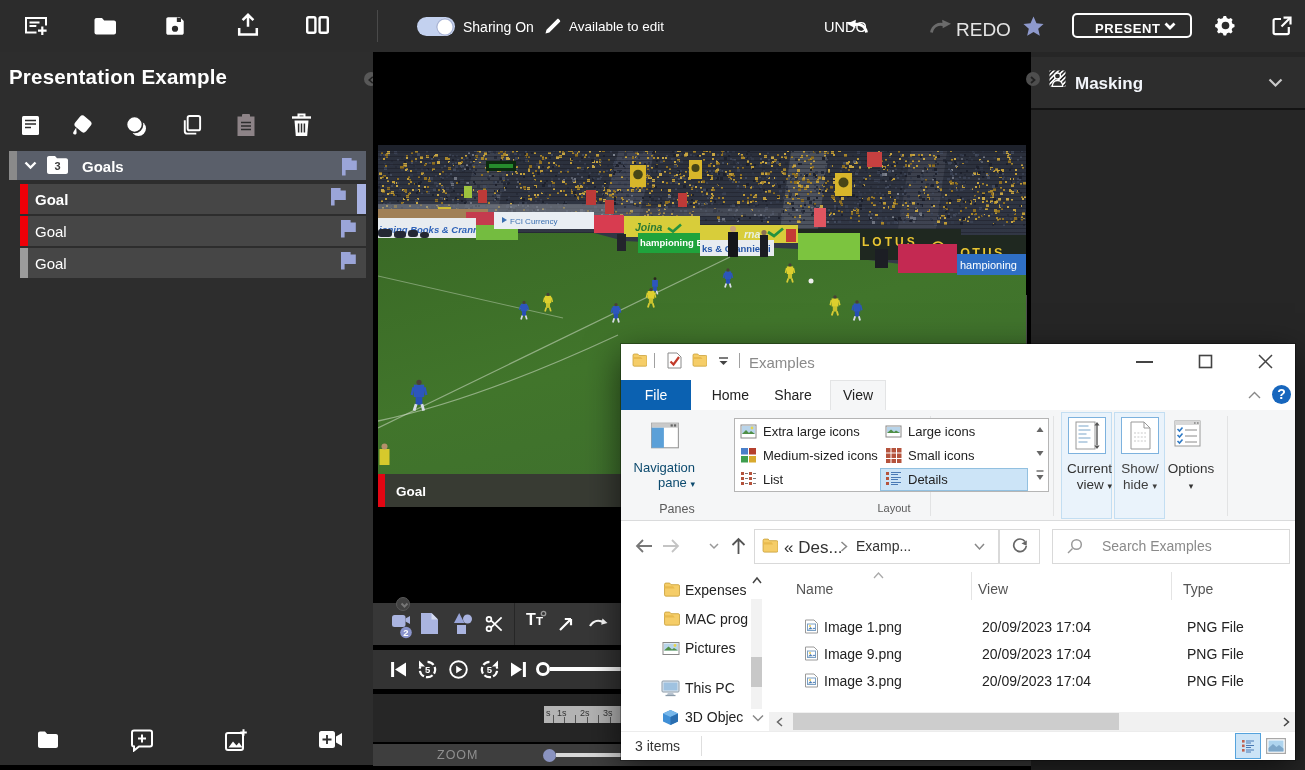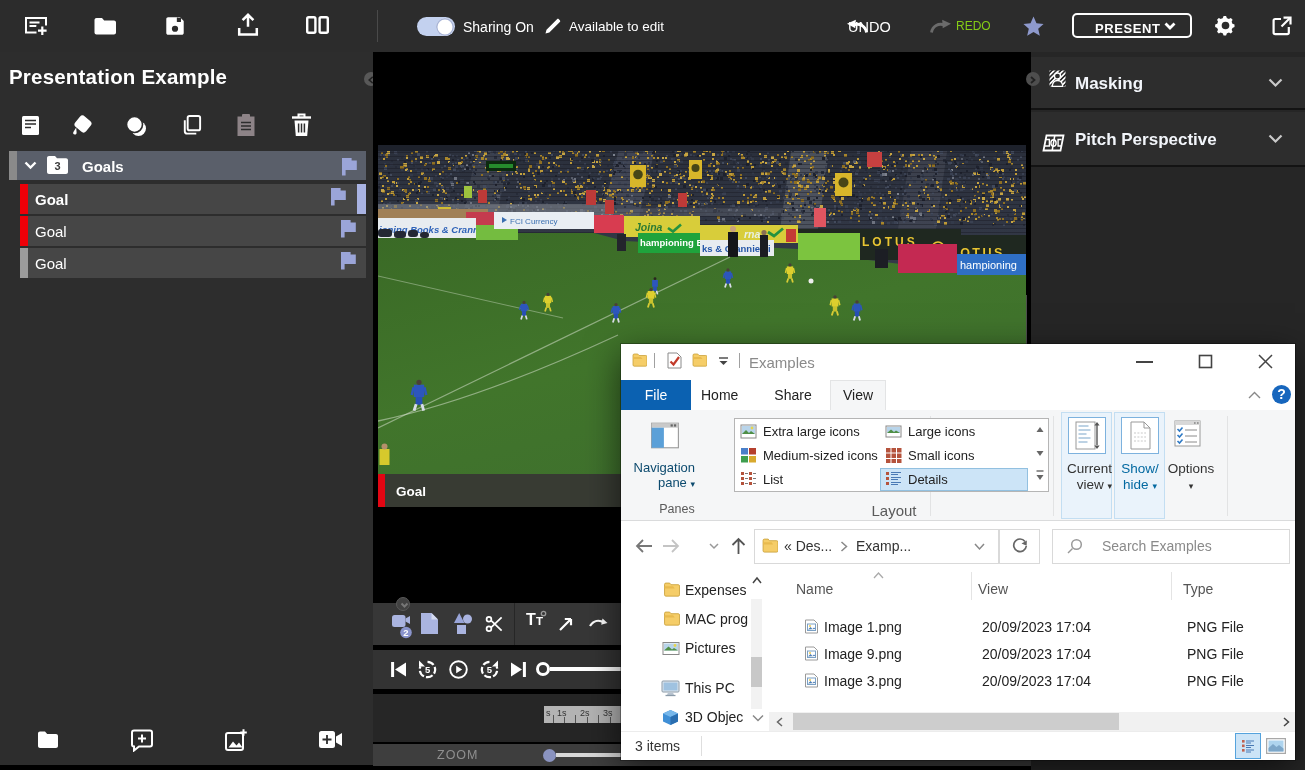--- a/index.html
+++ b/index.html
@@ -51,28 +51,28 @@
  <div class="abs" style="left:436px;top:17.5px;width:18px;height:18px;border-radius:50%;background:#fff;box-shadow:0 0 0 1.5px #aab6d8 inset"></div>
  <div class="abs" style="left:463px;top:19px;font-size:14px">Sharing On</div>
  <svg class="ic" style="left:543px;top:16px" width="20" height="20" viewBox="0 0 24 24">
       <path d="M3 21l1.2-4.6L16.8 3.8c.6-.6 1.6-.6 2.2 0l1.2 1.2c.6.6.6 1.6 0 2.2L7.6 19.8z" fill="#fff"></path>
     </svg>
  <div class="abs" style="left:569px;top:19px;font-size:13.5px">Available to edit</div>
  <svg class="ic" style="left:844px;top:17px" width="25" height="18" viewBox="0 0 25 18">
       <path d="M22.5 15.5C21.5 9 15.5 5.8 9.5 8" fill="none" stroke="#fff" stroke-width="2.8"></path>
       <path d="M11.8 2.8L3 6.8l8.3 4.4z" fill="#fff"></path>
     </svg>
- <div class="abs" style="left:848px;top:19px;font-size:14.5px">UNDO</div>
+ <div class="abs" style="left:824px;top:19px;font-size:14.5px">UNDO</div>
  <svg class="ic" style="left:929px;top:17px" width="25" height="18" viewBox="0 0 25 18">
       <g transform="scale(-1,1) translate(-25,0)">
         <path d="M22.5 15.5C21.5 9 15.5 5.8 9.5 8" fill="none" stroke="#6b6b6b" stroke-width="2.8"></path>
         <path d="M11.8 2.8L3 6.8l8.3 4.4z" fill="#6b6b6b"></path>
       </g>
     </svg>
- <div class="abs" style="left:956px;top:19px;font-size:12px;color:#84cc16">REDO</div>
+ <div class="abs" style="left:956px;top:19px;font-size:19px;color:#e5e5e5">REDO</div>
  <svg class="ic" style="left:1022px;top:15px" width="23" height="23" viewBox="0 0 24 24">
       <path d="M12 1.5l3.1 7.1 7.4.7-5.6 5 1.7 7.4L12 17.8l-6.6 3.9 1.7-7.4-5.6-5 7.4-.7z" fill="#8e99cc"></path>
     </svg>
  <div id="present">
       <span style="position:absolute;left:21px;top:3px;letter-spacing:.6px">PRESENT</span>
       <svg style="position:absolute;right:14px;top:6.5px" width="12" height="9" viewBox="0 0 12 9">
         <path d="M1.5 1.5l4.5 4.5 4.5-4.5" fill="none" stroke="#fff" stroke-width="2.8"></path>
       </svg>
     </div>
  <svg class="ic" style="left:1214px;top:14px" width="23" height="23" viewBox="0 0 24 24">
@@ -3489,32 +3489,20 @@
         </defs>
    <rect x="0.5" y="0.5" width="16" height="16" fill="url(#hat)"></rect>
    <circle cx="8.5" cy="6" r="3" fill="#2d2d2d" stroke="#fff" stroke-width="1.3"></circle>
         <path d="M3.2 16.5c.3-4 2.5-6 5.3-6s5 2 5.3 6z" fill="#2d2d2d" stroke="#fff" stroke-width="1.3"></path>
   </svg>
   <span style="position:absolute;left:44px;top:17px">Masking</span>
   <svg class="rchev" width="15" height="10" viewBox="0 0 15 10">
         <path d="M1.5 1.5l6 6 6-6" fill="none" stroke="#c9c9c9" stroke-width="2.2"></path>
       </svg>
  </div>
- <div class="rrow" style="top:60px;height:55px">
-  <svg class="abs" style="left:11px;top:22px" width="23" height="18" viewBox="0 0 23 18">
-   <path d="M4.5 1.5h17l-3 15h-17z" fill="none" stroke="#fff" stroke-width="1.8"></path>
-   <path d="M12.8 1.5l-2.6 15" stroke="#fff" stroke-width="1.5"></path>
-   <ellipse cx="11.5" cy="9" rx="2.6" ry="3.2" fill="none" stroke="#fff" stroke-width="1.4"></ellipse>
-   <path d="M4 5.5h3.4v6.5H2.8M19.5 5.5h-3.4v6.5h2.9" fill="none" stroke="#fff" stroke-width="1.4"></path>
-  </svg>
-  <span style="position:absolute;left:44px;top:18px">Pitch Perspective</span>
-  <svg class="rchev" width="15" height="10" viewBox="0 0 15 10">
-        <path d="M1.5 1.5l6 6 6-6" fill="none" stroke="#c9c9c9" stroke-width="2.2"></path>
-      </svg>
- </div>
  <div class="abs" style="left:-5px;top:20px;width:14px;height:14px;border-radius:50%;background:#4e4e4e"></div>
  <svg class="abs" style="left:-2px;top:23.5px" width="8" height="8" viewBox="0 0 8 8">
       <path d="M2 1l3.5 3L2 7" fill="none" stroke="#222" stroke-width="1.8"></path>
     </svg>
 </div>
 <div class="abs" id="exp">
 
  <svg class="abs" style="left:11px;top:9px" width="15" height="14" viewBox="0 0 15 14">
       <path d="M1 2.2c0-.7.5-1.2 1.2-1.2h3.6l1.2 1.5h6.8c.7 0 1.2.5 1.2 1.2V12c0 .7-.5 1.2-1.2 1.2H2.2c-.7 0-1.2-.5-1.2-1.2z" fill="#f5cd68" stroke="#caa23c" stroke-width=".8"></path>
       <path d="M1 4h8l1.5 2H1z" fill="#e8ba4e"></path>
@@ -3537,21 +3525,21 @@
  <div class="abs" style="left:515px;top:17px;width:17px;height:2px;background:#444"></div>
  <svg class="abs" style="left:577px;top:10px" width="15" height="15" viewBox="0 0 15 15">
       <rect x="1.5" y="1.5" width="12" height="12" fill="none" stroke="#444" stroke-width="1.6"></rect>
     </svg>
  <svg class="abs" style="left:636px;top:9px" width="17" height="17" viewBox="0 0 17 17">
       <path d="M2 2l13 13M15 2L2 15" stroke="#444" stroke-width="1.5"></path>
     </svg>
 
  <div class="abs" style="left:0;top:36px;width:674px;height:30px;background:#fff"></div>
  <div class="abs" style="left:0;top:36px;width:70px;height:30px;background:#0b61b1;color:#fff;font-size:14px;text-align:center;line-height:30px">File</div>
- <div class="abs" style="left:80px;top:36px;width:48px;font-size:14px;text-align:left;line-height:30px;color:#222">Home</div>
+ <div class="abs" style="left:80px;top:36px;width:48px;font-size:14px;text-align:right;line-height:30px;color:#222">Home</div>
  <div class="abs" style="left:148px;top:36px;width:48px;font-size:14px;text-align:center;line-height:30px;color:#222">Share</div>
  <div class="abs" style="left:209px;top:36px;width:56px;height:30px;background:#f5f6f7;border:1px solid #e3e4e5;border-bottom:none;font-size:14px;text-align:center;line-height:29px;color:#222">View</div>
  <svg class="abs" style="left:627px;top:47px" width="13" height="8" viewBox="0 0 13 8">
       <path d="M1 7l5.5-5.5L12 7" fill="none" stroke="#888" stroke-width="1.4"></path>
     </svg>
  <div class="abs" style="left:651px;top:41px;width:19px;height:19px;border-radius:50%;background:#1766bd;color:#fff;font-size:14px;font-weight:bold;text-align:center;line-height:19px">?</div>
 
  <div class="abs" style="left:0;top:66px;width:674px;height:111px;background:#f5f6f7;border-bottom:1px solid #dadbdc"></div>
 
  <svg class="abs" style="left:29px;top:77px" width="30" height="29" viewBox="0 0 26 26">
@@ -3671,43 +3659,43 @@
       <rect x="20" y="3.2" width="1.6" height="1.6" fill="#888"></rect>
       <rect x="23" y="3.2" width="1.6" height="1.6" fill="#888"></rect>
       <g stroke="#2f7ac5" stroke-width="1.6" fill="none">
         <path d="M3.5 10l2 2 3-3.5M3.5 16l2 2 3-3.5M3.5 22l2 2 3-3.5"></path>
       </g>
       <g stroke="#8a8a8a">
         <path d="M11 11h12M11 17h12M11 23h12"></path>
       </g>
     </svg>
  <div class="abs" style="left:441px;top:117px;width:50px;text-align:right;font-size:13.5px;color:#333;line-height:16px">Current<br>view <span style="font-size:9px">▾</span></div>
- <div class="abs" style="left:494px;top:117px;width:50px;text-align:center;font-size:13.5px;color:#0369a1;line-height:16px">Show/<br>hide <span style="font-size:9px">▾</span></div>
+ <div class="abs" style="left:494px;top:117px;width:50px;text-align:center;font-size:13.5px;color:#404040;line-height:16px">Show/<br>hide <span style="font-size:9px">▾</span></div>
  <div class="abs" style="left:545px;top:117px;width:50px;text-align:center;font-size:13.5px;color:#333;line-height:16px">Options<br><span style="font-size:9px">▾</span></div>
  <div class="abs" style="left:26px;top:158px;width:60px;text-align:center;font-size:12.5px;color:#5a5a5a">Panes</div>
- <div class="abs" style="left:243px;top:158px;width:60px;text-align:center;font-size:15px;color:#5a5a5a">Layout</div>
+ <div class="abs" style="left:243px;top:158px;width:60px;text-align:center;font-size:11px;color:#5a5a5a">Layout</div>
 
  <svg class="abs" style="left:13px;top:194px" width="19" height="16" viewBox="0 0 19 16">
       <path d="M18 8H3M9 2L3 8l6 6" fill="none" stroke="#777" stroke-width="1.8"></path>
     </svg>
  <svg class="abs" style="left:41px;top:194px" width="19" height="16" viewBox="0 0 19 16">
       <path d="M1 8h15M10 2l6 6-6 6" fill="none" stroke="#c4c4c4" stroke-width="1.8"></path>
     </svg>
  <svg class="abs" style="left:88px;top:199px" width="10" height="7" viewBox="0 0 10 7">
       <path d="M1 1l4 4 4-4" fill="none" stroke="#999" stroke-width="1.5"></path>
     </svg>
  <svg class="abs" style="left:110px;top:193px" width="15" height="18" viewBox="0 0 15 18">
       <path d="M7.5 17V2M1.5 8l6-6 6 6" fill="none" stroke="#555" stroke-width="1.8"></path>
     </svg>
  <div class="abs" style="left:133px;top:185px;width:245px;height:35px;background:#fff;border:1px solid #d9d9d9"></div>
  <svg class="abs" style="left:141px;top:194px" width="16" height="15" viewBox="0 0 15 14">
       <path d="M1 2.2c0-.7.5-1.2 1.2-1.2h3.6l1.2 1.5h6.8c.7 0 1.2.5 1.2 1.2V12c0 .7-.5 1.2-1.2 1.2H2.2c-.7 0-1.2-.5-1.2-1.2z" fill="#f5cd68" stroke="#caa23c" stroke-width=".8"></path>
       <path d="M1 4h8l1.5 2H1z" fill="#e8ba4e"></path>
     </svg>
- <div class="abs" style="left:163px;top:194px;font-size:14px;color:#333">« Des...</div>
+ <div class="abs" style="left:163px;top:194px;font-size:17px;color:#333">« Des...</div>
  <svg class="abs" style="left:219px;top:197px" width="8" height="11" viewBox="0 0 8 11">
       <path d="M1.5 1l5 4.5-5 4.5" fill="none" stroke="#888" stroke-width="1.5"></path>
     </svg>
  <div class="abs" style="left:235px;top:194px;font-size:14px;color:#333">Examp...</div>
  <svg class="abs" style="left:353px;top:199px" width="11" height="8" viewBox="0 0 11 8">
       <path d="M1 1l4.5 5L10 1" fill="none" stroke="#888" stroke-width="1.5"></path>
     </svg>
  <div class="abs" style="left:378px;top:185px;width:41px;height:35px;background:#fff;border:1px solid #d9d9d9"></div>
  <svg class="abs" style="left:390px;top:193px" width="18" height="18" viewBox="0 0 18 18">
       <path d="M14 4.4A6.3 6.3 0 1015.3 9" fill="none" stroke="#666" stroke-width="1.7"></path>

